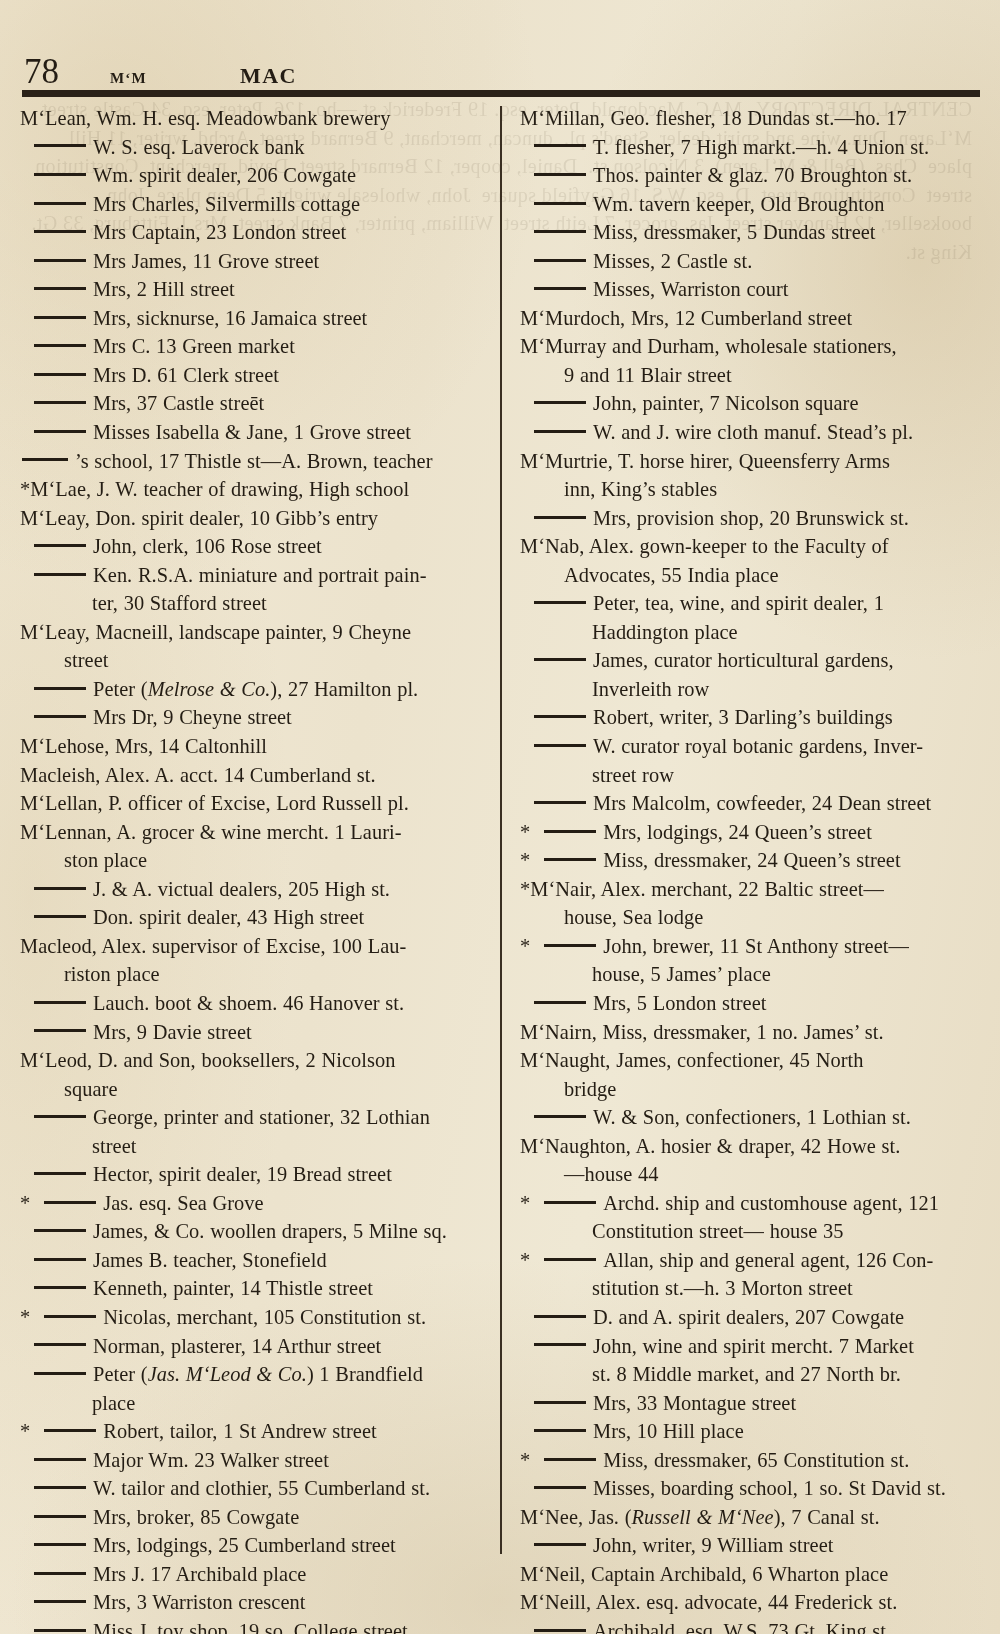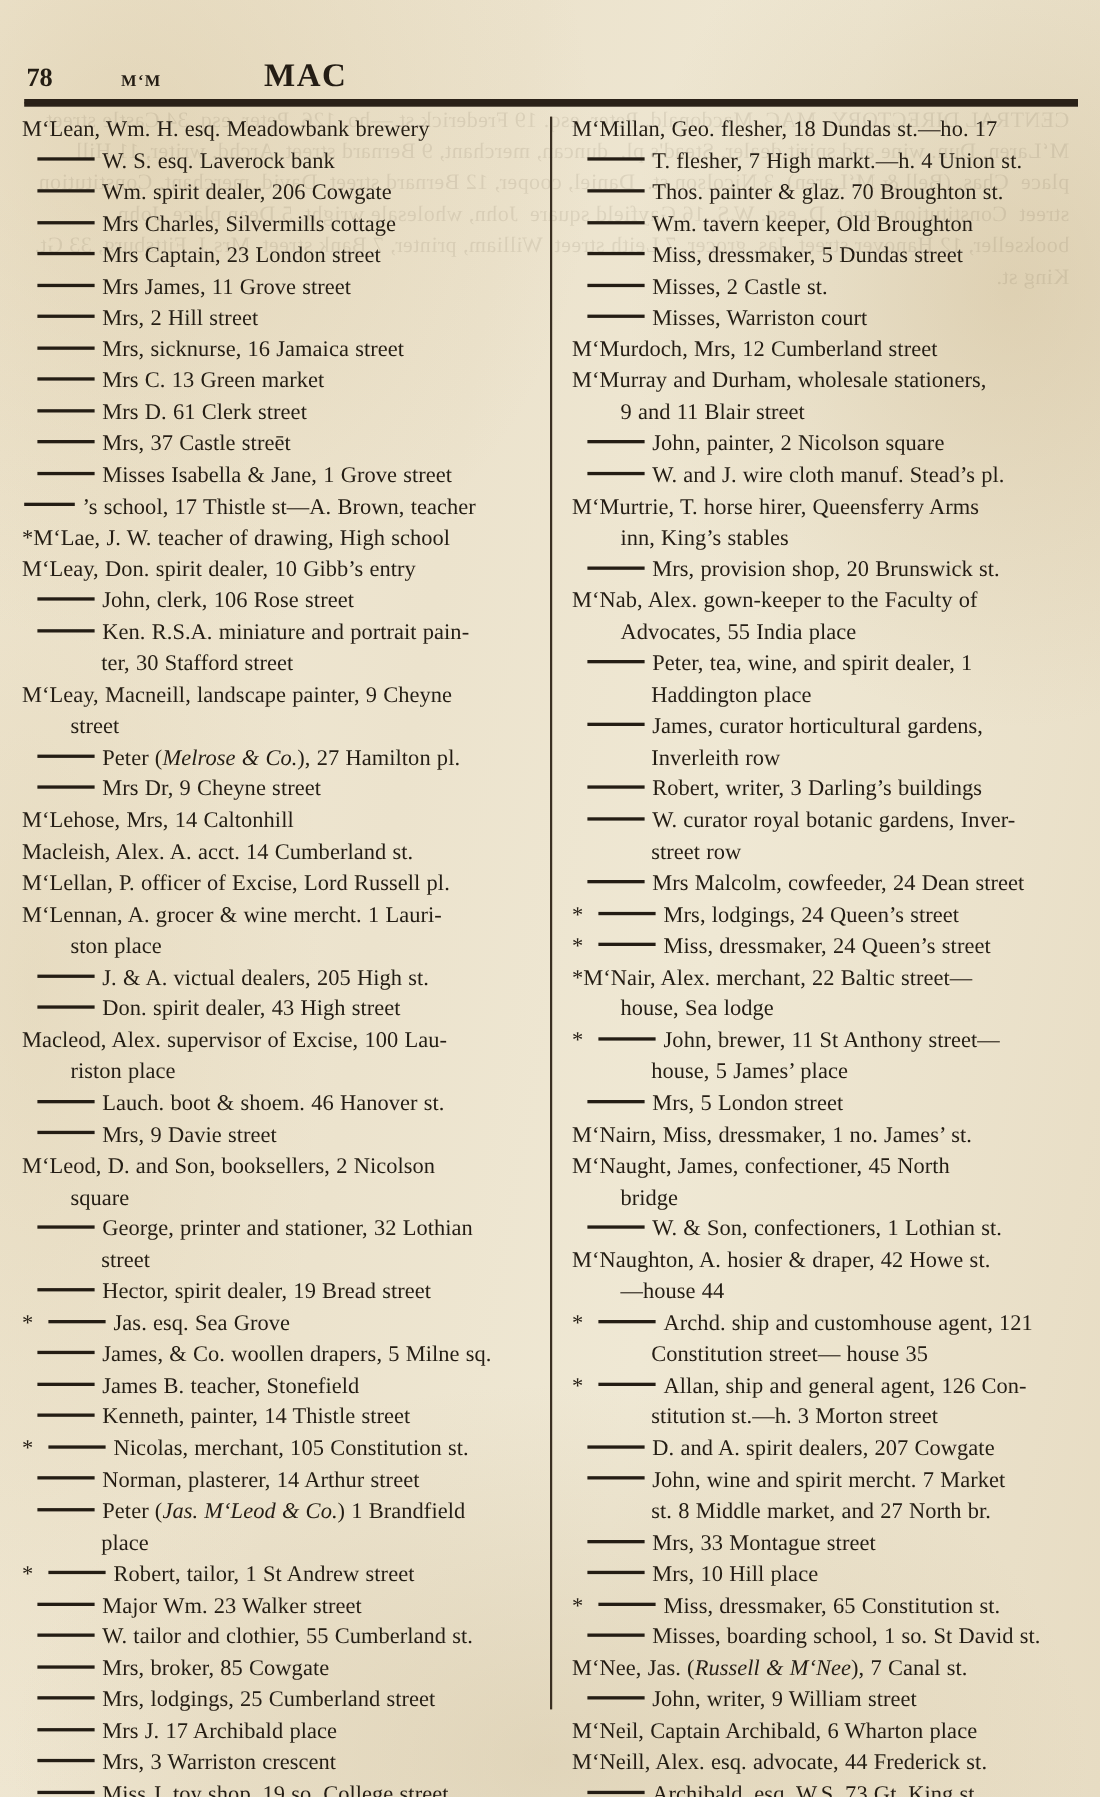--- a/index.html
+++ b/index.html
@@ -60,42 +60,42 @@
     left: 24px;
     right: 22px;
     height: 34px;
     display: flex;
     align-items: baseline;
     font-size: 25px;
     letter-spacing: .5px;
   }
   .folio {
     width: 86px;
-    font-size: 24px;
-    font-weight: 700;
+    font-size: 35px;
+    font-weight: 400;
     letter-spacing: 0px;
   }
   .head-left {
     width: 130px;
     font-size: 15px;
     font-weight: 600;
     letter-spacing: 1.2px;
   }
   .head-center {
     flex: 1;
     text-align: center;
     font-size: 24px;
     font-weight: 600;
     letter-spacing: 2.4px;
     padding-right: 48px;
   }
   .head-right {
     width: 110px;
     text-align: left;
-    font-size: 30px;
+    font-size: 22px;
     font-weight: 600;
     letter-spacing: 1.4px;
   }
   .rule-top {
     position: absolute;
     left: 22px;
     right: 20px;
     top: 90px;
     height: 4px;
     background: #2a2118;
@@ -225,21 +225,21 @@
     <div class="col col-right" id="col-right">
         <div class="entry hang"><span>M‘Millan, Geo. flesher, 18 Dundas st.—ho. 17</span></div>
         <div class="entry"><span class="dash"></span><span>T. flesher, 7 High markt.—h. 4 Union st.</span></div>
         <div class="entry"><span class="dash"></span><span>Thos. painter &amp; glaz. 70 Broughton st.</span></div>
         <div class="entry"><span class="dash"></span><span>Wm. tavern keeper, Old Broughton</span></div>
         <div class="entry"><span class="dash"></span><span>Miss, dressmaker, 5 Dundas street</span></div>
         <div class="entry"><span class="dash"></span><span>Misses, 2 Castle st.</span></div>
         <div class="entry"><span class="dash"></span><span>Misses, Warriston court</span></div>
         <div class="entry hang"><span>M‘Murdoch, Mrs, 12 Cumberland street</span></div>
         <div class="entry hang"><span>M‘Murray and Durham, wholesale stationers,</span><span class="cont">9 and 11 Blair street</span></div>
-        <div class="entry"><span class="dash"></span><span>John, painter, 2 Nicolson square</span></div>
+        <div class="entry"><span class="dash"></span><span>John, painter, 7 Nicolson square</span></div>
         <div class="entry"><span class="dash"></span><span>W. and J. wire cloth manuf. Stead’s pl.</span></div>
         <div class="entry hang"><span>M‘Murtrie, T. horse hirer, Queensferry Arms</span><span class="cont">inn, King’s stables</span></div>
         <div class="entry"><span class="dash"></span><span>Mrs, provision shop, 20 Brunswick st.</span></div>
         <div class="entry hang"><span>M‘Nab, Alex. gown-keeper to the Faculty of</span><span class="cont">Advocates, 55 India place</span></div>
         <div class="entry"><span class="dash"></span><span>Peter, tea, wine, and spirit dealer, 1</span><span class="cont">Haddington place</span></div>
         <div class="entry"><span class="dash"></span><span>James, curator horticultural gardens,</span><span class="cont">Inverleith row</span></div>
         <div class="entry"><span class="dash"></span><span>Robert, writer, 3 Darling’s buildings</span></div>
         <div class="entry"><span class="dash"></span><span>W. curator royal botanic gardens, Inver-</span><span class="cont">street row</span></div>
         <div class="entry"><span class="dash"></span><span>Mrs Malcolm, cowfeeder, 24 Dean street</span></div>
         <div class="entry"><span class="star">*</span><span class="dash"></span><span>Mrs, lodgings, 24 Queen’s street</span></div>

